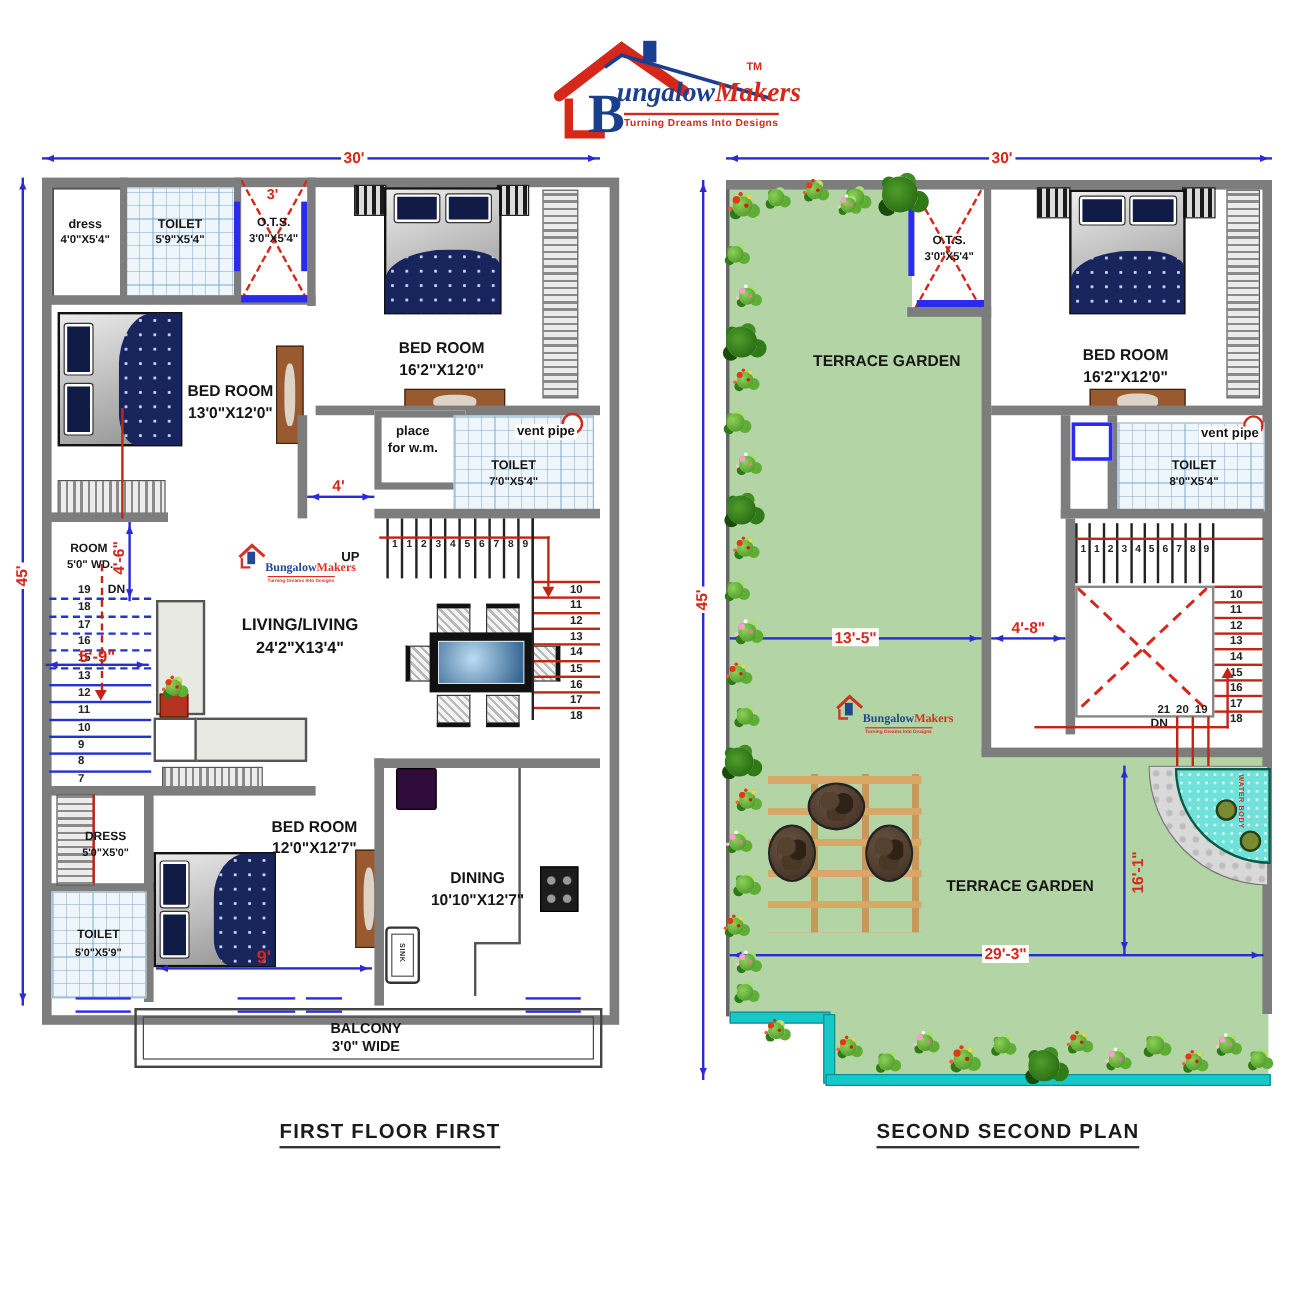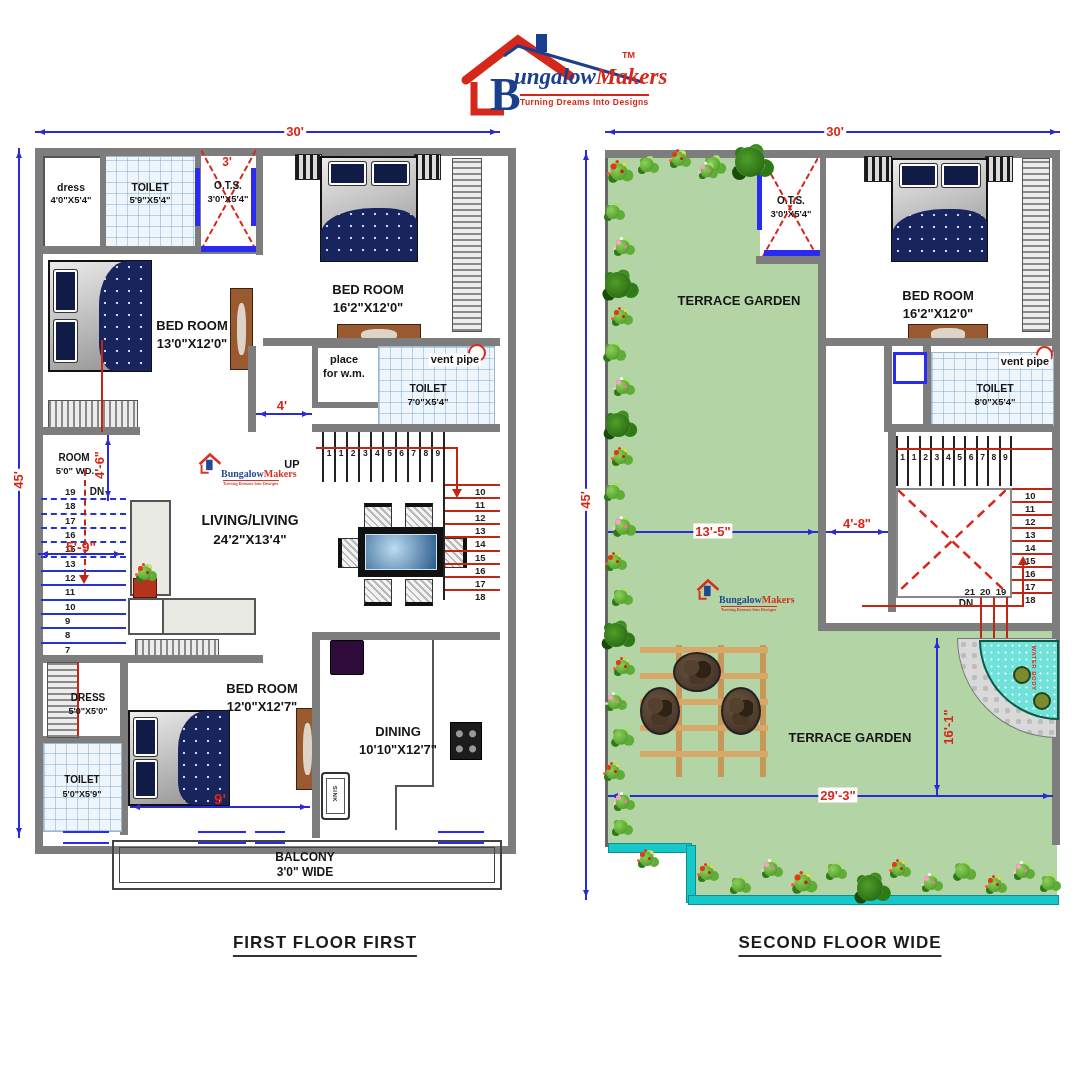--- a/index.html
+++ b/index.html
@@ -488,15 +488,15 @@
         <div class="plant " style="left: 828px; top: 864px; transform: scale(1);"></div>
         <div class="plant f" style="left: 860px; top: 878px; transform: scale(1.3);"></div>
         <div class="plant r" style="left: 892px; top: 862px; transform: scale(1);"></div>
         <div class="plant p" style="left: 924px; top: 876px; transform: scale(1);"></div>
         <div class="plant " style="left: 956px; top: 864px; transform: scale(1.1);"></div>
         <div class="plant r" style="left: 988px; top: 878px; transform: scale(1);"></div>
         <div class="plant p" style="left: 1016px; top: 864px; transform: scale(1);"></div>
         <div class="plant " style="left: 1042px; top: 876px; transform: scale(1);"></div>
       </div>
 
-    <div class="title" style="left:840px;top:933px;">SECOND  FLOOR WIDE</div>
+    <div class="title" style="left:840px;top:933px;">SECOND  SECOND PLAN</div>
   </div>
 </div>
 
 </body></html>

